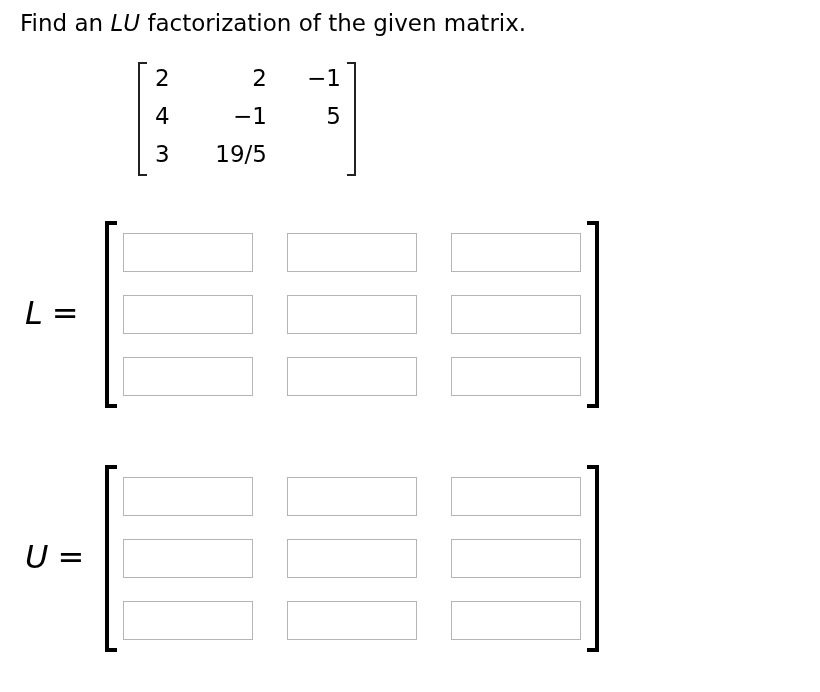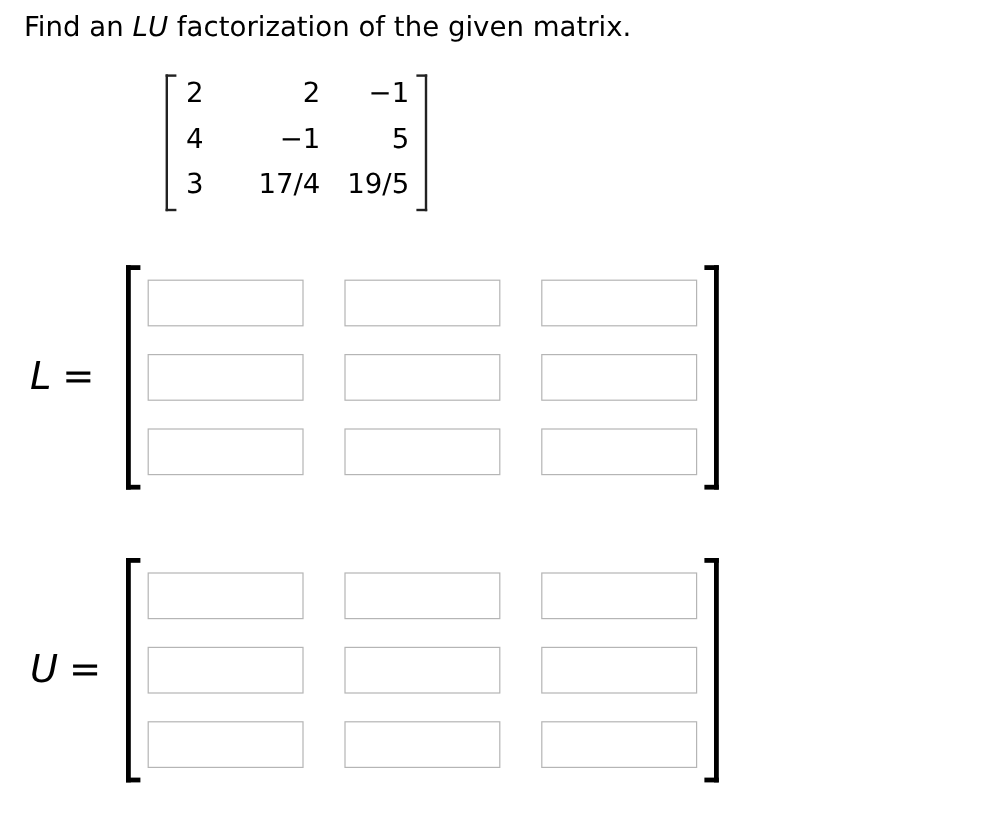--- a/index.html
+++ b/index.html
@@ -130,21 +130,20 @@
 
   <div class="gm-bracket left"></div>
   <div class="gm-grid">
     <div class="c0">2</div>
     <div class="c1">2</div>
     <div class="c2">−1</div>
     <div class="c0">4</div>
     <div class="c1">−1</div>
     <div class="c2">5</div>
     <div class="c0">3</div>
-    <div class="c1">17/4</div>
     <div class="c2">19/5</div>
   </div>
   <div class="gm-bracket right"></div>
 
   <div class="mlabel l-label">
     <span class="var">L</span><span class="eq">=</span>
   </div>
   <div class="big-bracket left l-bracket"></div>
   <div class="cells l-cells">
     <input type="text" value="" style="">

